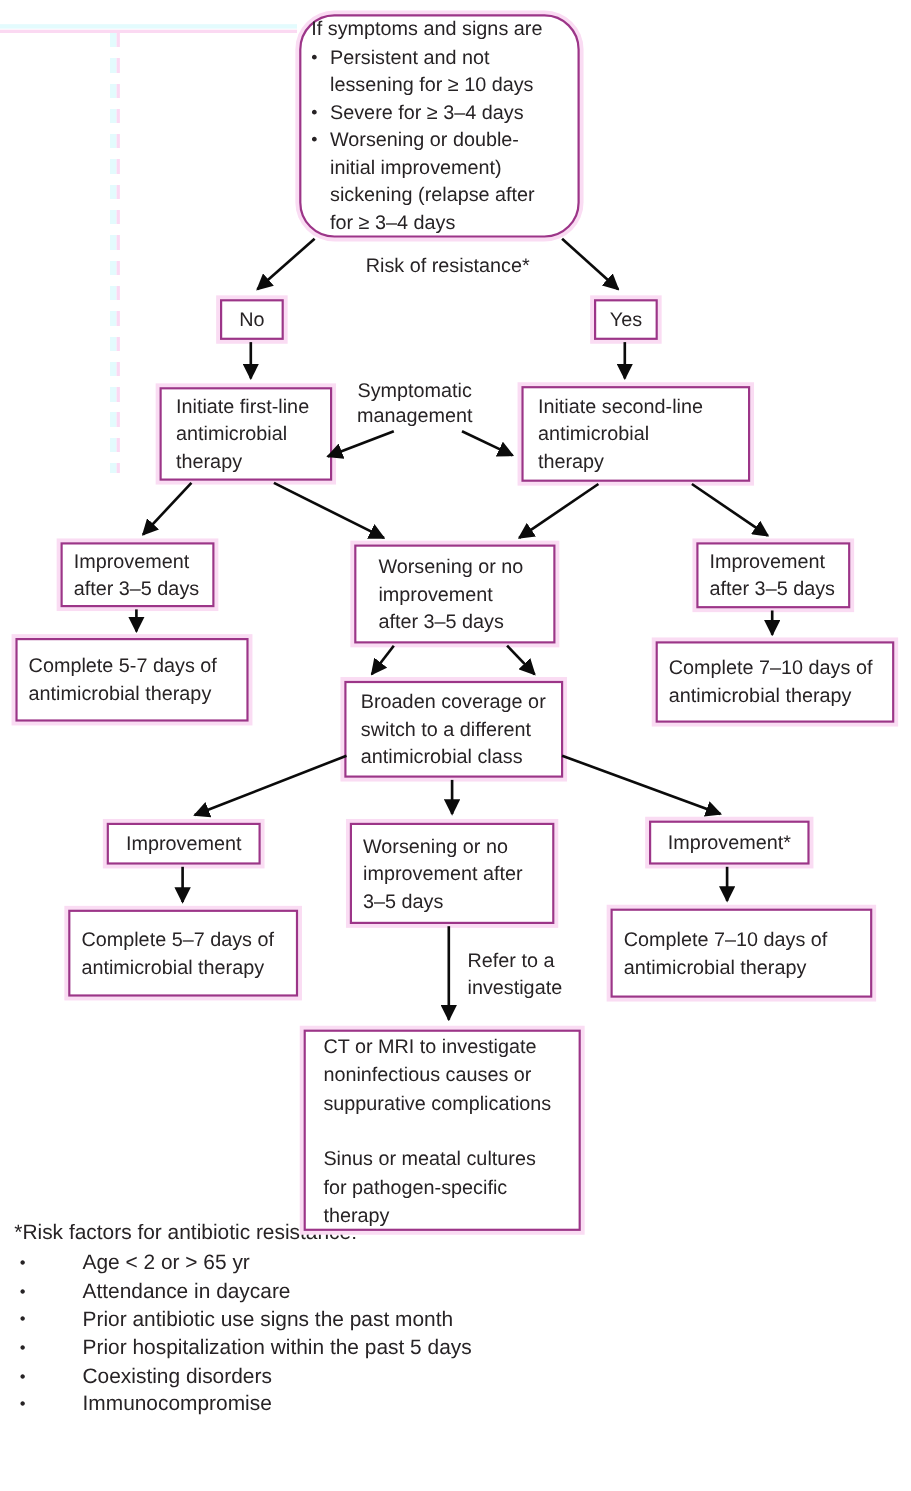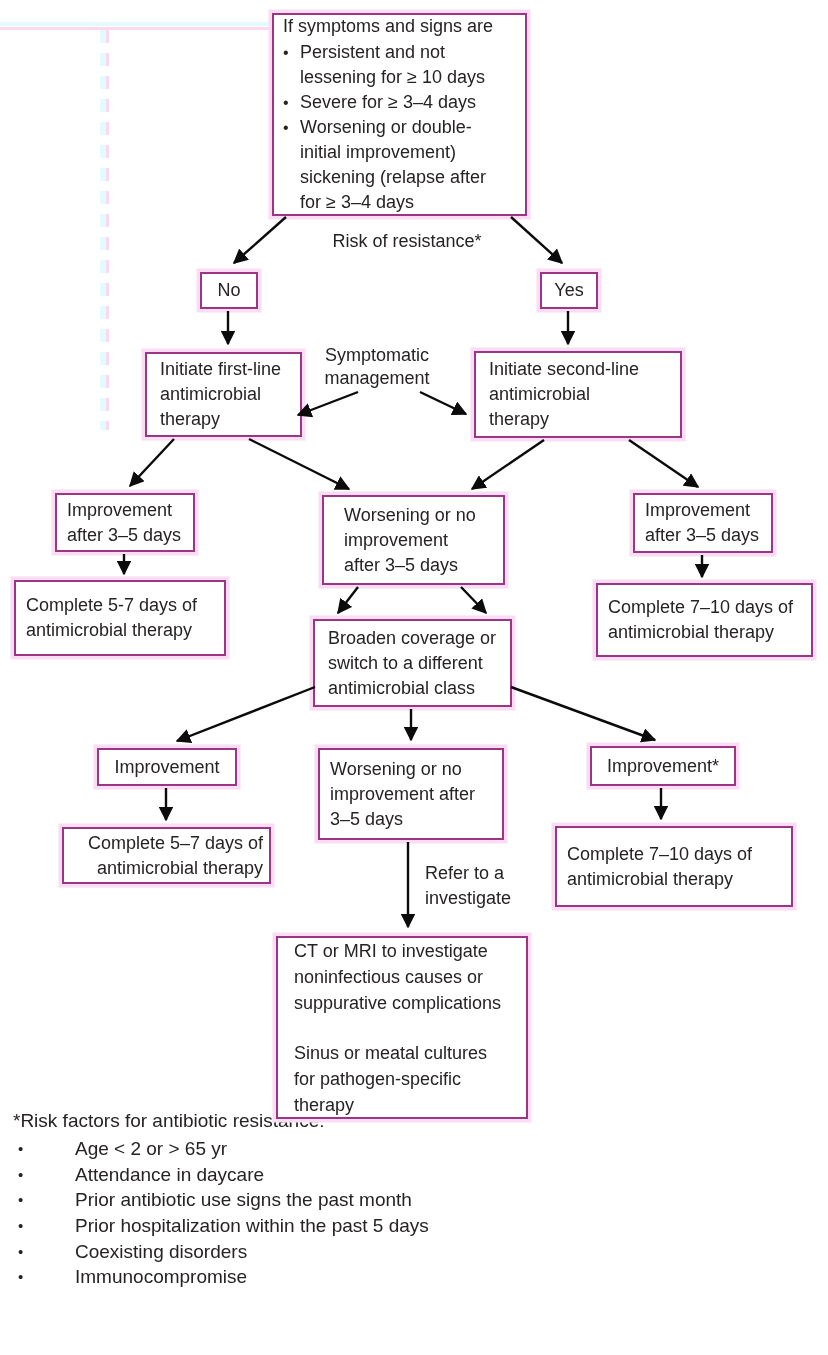--- a/index.html
+++ b/index.html
@@ -27,35 +27,35 @@
   .box.center{align-items:center;text-align:center;padding:4px 4px;}
   .ln{display:block;white-space:nowrap;}
   
   .lbl{position:absolute;font-size:18px;line-height:23px;}
   .lbl.center{text-align:center;}
   
   .sb-title{white-space:nowrap;margin-bottom:1px;}
   .sb-bullet{display:flex;align-items:flex-start;}
   .sb-dot{flex:0 0 17px;font-size:16px;line-height:25px;}
   
-  #b-start{left:272px;top:13px;width:255px;height:203px;padding-left:9px;}
+  #b-start{left:272px;top:13px;width:255px;height:203px;padding-left:9px;border-radius:32px;}
   #b-no{left:200px;top:272px;width:58px;height:37px;}
   #b-yes{left:540px;top:272px;width:58px;height:37px;}
   #b-first{left:145px;top:352px;width:157px;height:85px;padding-left:13px;}
   #b-second{left:474px;top:351px;width:208px;height:87px;padding-left:13px;}
   #b-imp-l{left:55px;top:493px;width:140px;height:59px;}
   #b-wor-m{left:322px;top:495px;width:183px;height:90px;padding-left:20px;}
   #b-imp-r{left:633px;top:493px;width:140px;height:60px;}
   #b-cmp-lu{left:14px;top:580px;width:212px;height:76px;}
   #b-cmp-ru{left:596px;top:583px;width:217px;height:74px;}
   #b-broad{left:313px;top:619px;width:199px;height:88px;padding-left:13px;}
   #b-imp2-l{left:97px;top:748px;width:140px;height:38px;}
   #b-wor2-m{left:318px;top:748px;width:186px;height:92px;}
   #b-imp2-r{left:590px;top:746px;width:146px;height:40px;}
-  #b-cmp-ll{left:62px;top:827px;width:209px;height:57px;text-align:right;}
+  #b-cmp-ll{left:62px;top:827px;width:209px;height:79px;}
   #b-cmp-rl{left:555px;top:826px;width:238px;height:81px;}
   #b-ct{left:276px;top:936px;width:252px;height:183px;padding-left:16px;line-height:26px;}
   #b-ct .para2{margin-top:24px;}
   
   #l-risk{left:322px;top:230px;width:170px;}
   #l-sympt{left:310px;top:344px;width:134px;}
   #l-refer{left:425px;top:861px;width:110px;line-height:25px;}
   
   svg.arrows{position:absolute;left:0;top:0;z-index:3;pointer-events:none;}
   svg.arrows line{stroke:var(--arrow);stroke-width:2.4;}

